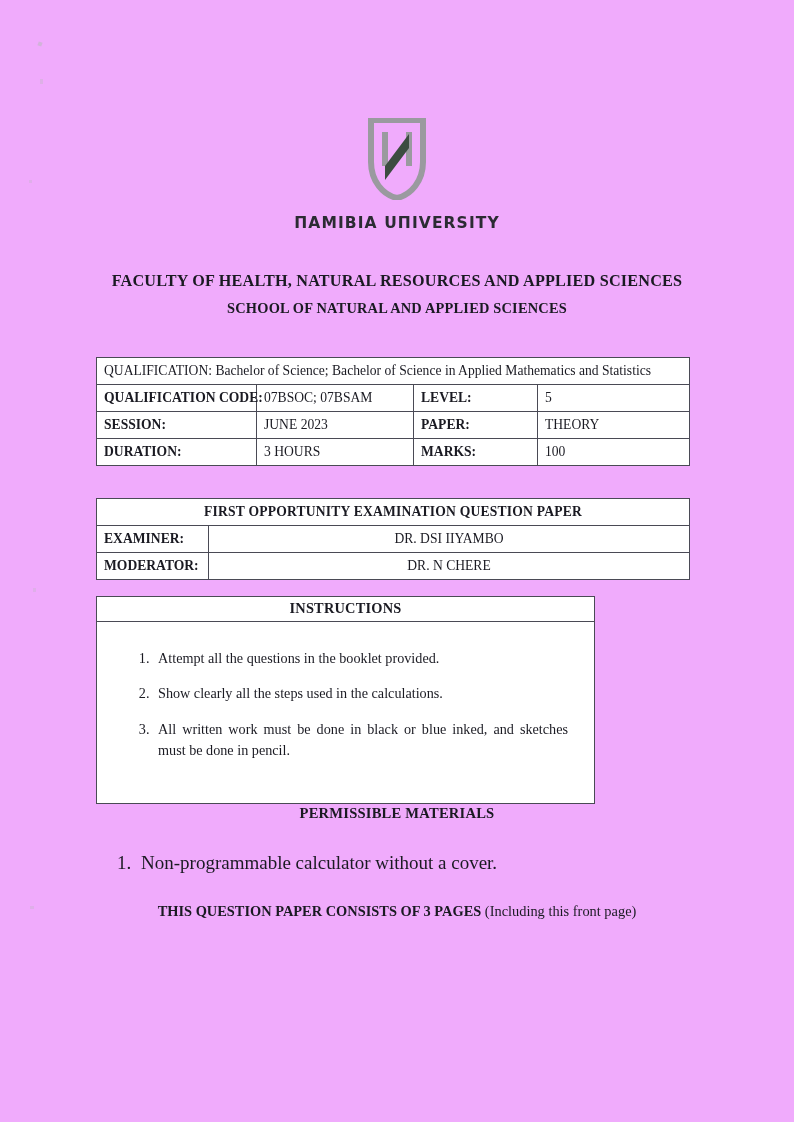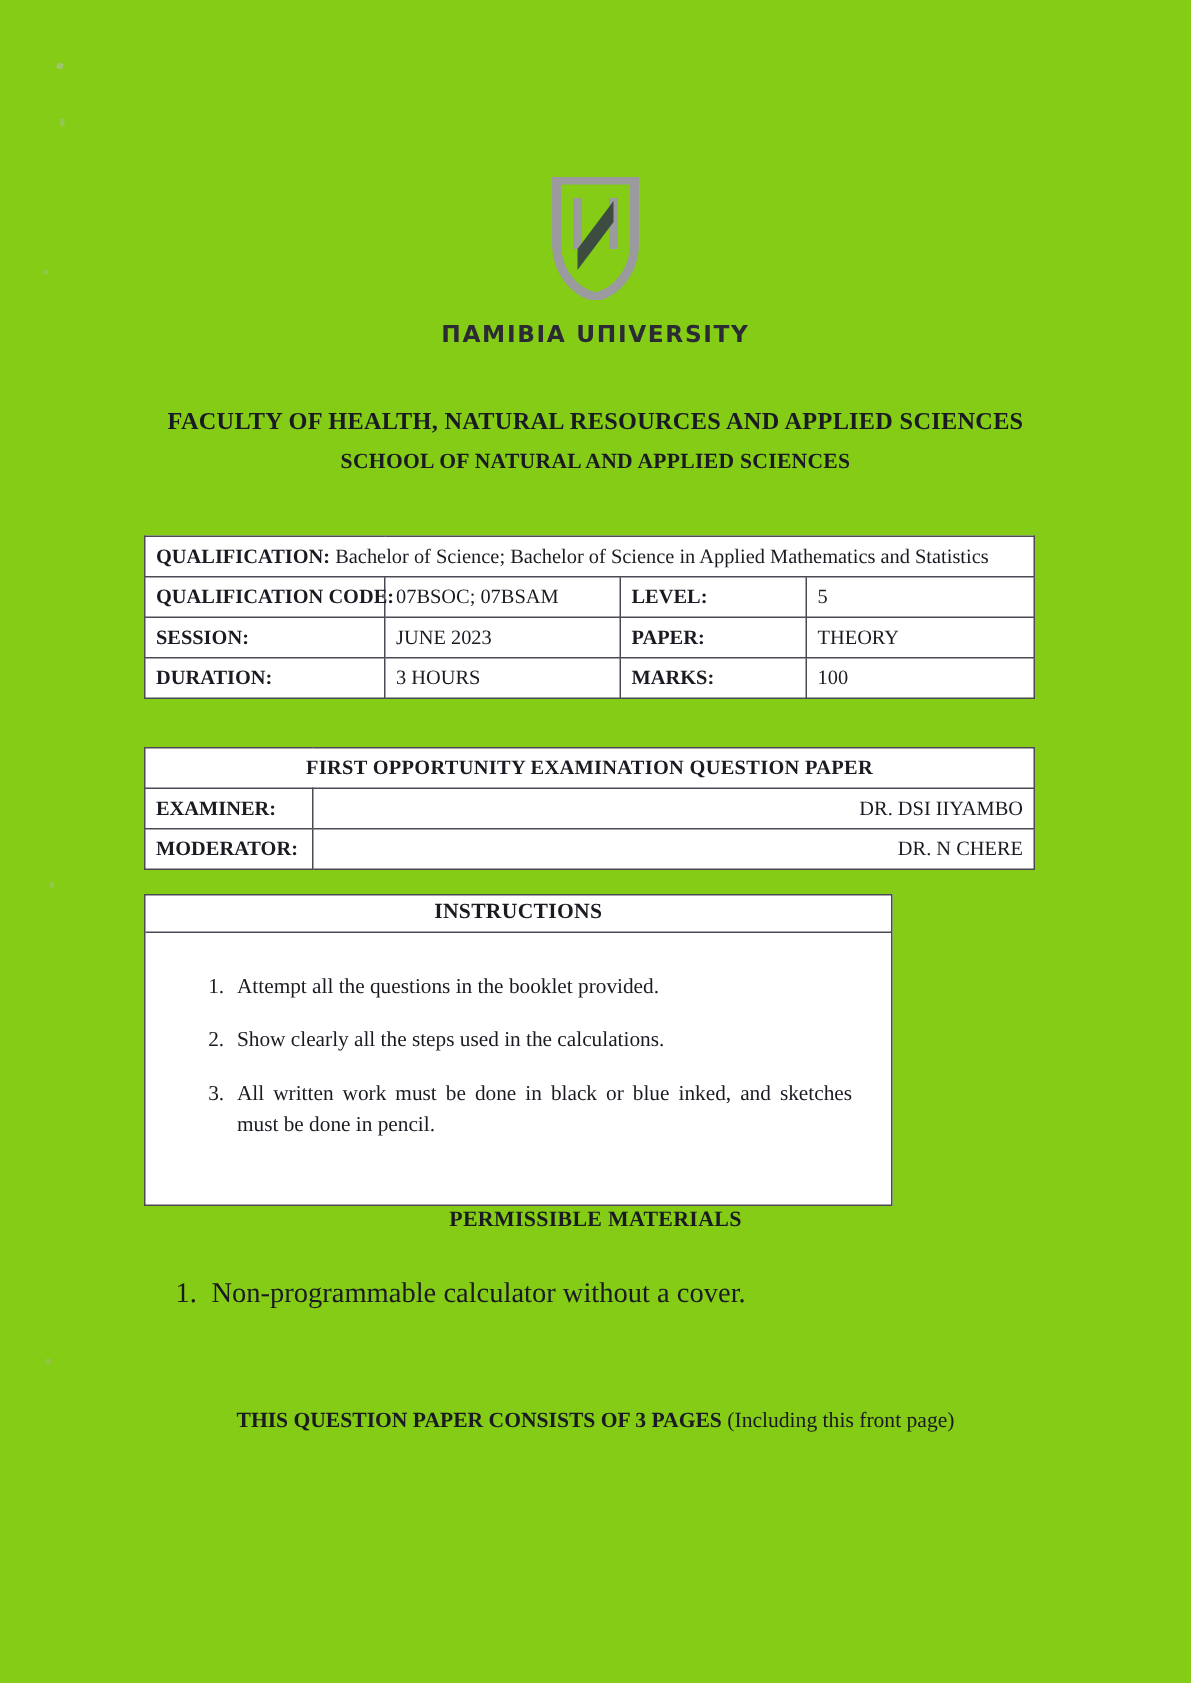--- a/index.html
+++ b/index.html
@@ -12,21 +12,21 @@
     height: 1122px;
     position: relative;
     font-family: "Liberation Serif", serif;
     color: #1a1a22;
     overflow: hidden;
   }
 
   .page {
     position: absolute;
     inset: 0;
-    background: #84cc16;
+    background: #f0abfc;
   }
 
   
   .speck {
     position: absolute;
     background: #b9b9bd;
     opacity: .55;
   }
   .speck.s1 { left: 38px;  top: 42px;  width: 4px; height: 4px; transform: rotate(20deg); }
   .speck.s2 { left: 40px;  top: 79px;  width: 3px; height: 5px; opacity:.35; }
@@ -99,38 +99,38 @@
   .val  { font-weight: 400; }
 
   
   #qual-table {
     left: 96px;
     top: 357px;
     width: 593px;
   }
   #qual-table td { height: 22px; }
   .qual-span { }
-  .qual-span .lbl { font-weight: 700; }
+  .qual-span .lbl { font-weight: 400; }
   .qual-span .val { font-weight: 400; }
 
   
   #exam-table {
     left: 96px;
     top: 498px;
     width: 593px;
   }
   #exam-table td { height: 22px; }
   .exam-title {
     text-align: center;
     font-weight: 700;
     font-size: 14.4px;
     letter-spacing: .2px;
   }
   .exam-name {
-    text-align: right;
+    text-align: center;
     font-weight: 400;
     font-size: 14px;
   }
 
   
   #instructions-box {
     position: absolute;
     left: 96px;
     top: 596px;
     width: 499px;
@@ -189,21 +189,21 @@
   #permissible-list li {
     font-size: 19px;
     line-height: 1.45;
     padding-left: 5px;
   }
 
   
   #page-count-footer {
     position: absolute;
     left: 60px; right: 60px;
-    top: 939px;
+    top: 903px;
     text-align: center;
     font-size: 14.4px;
   }
   #page-count-footer .strong { font-weight: 700; }
   #page-count-footer .light  { font-weight: 400; }
 </style>
 </head>
 <body>
 
 <div class="page">

